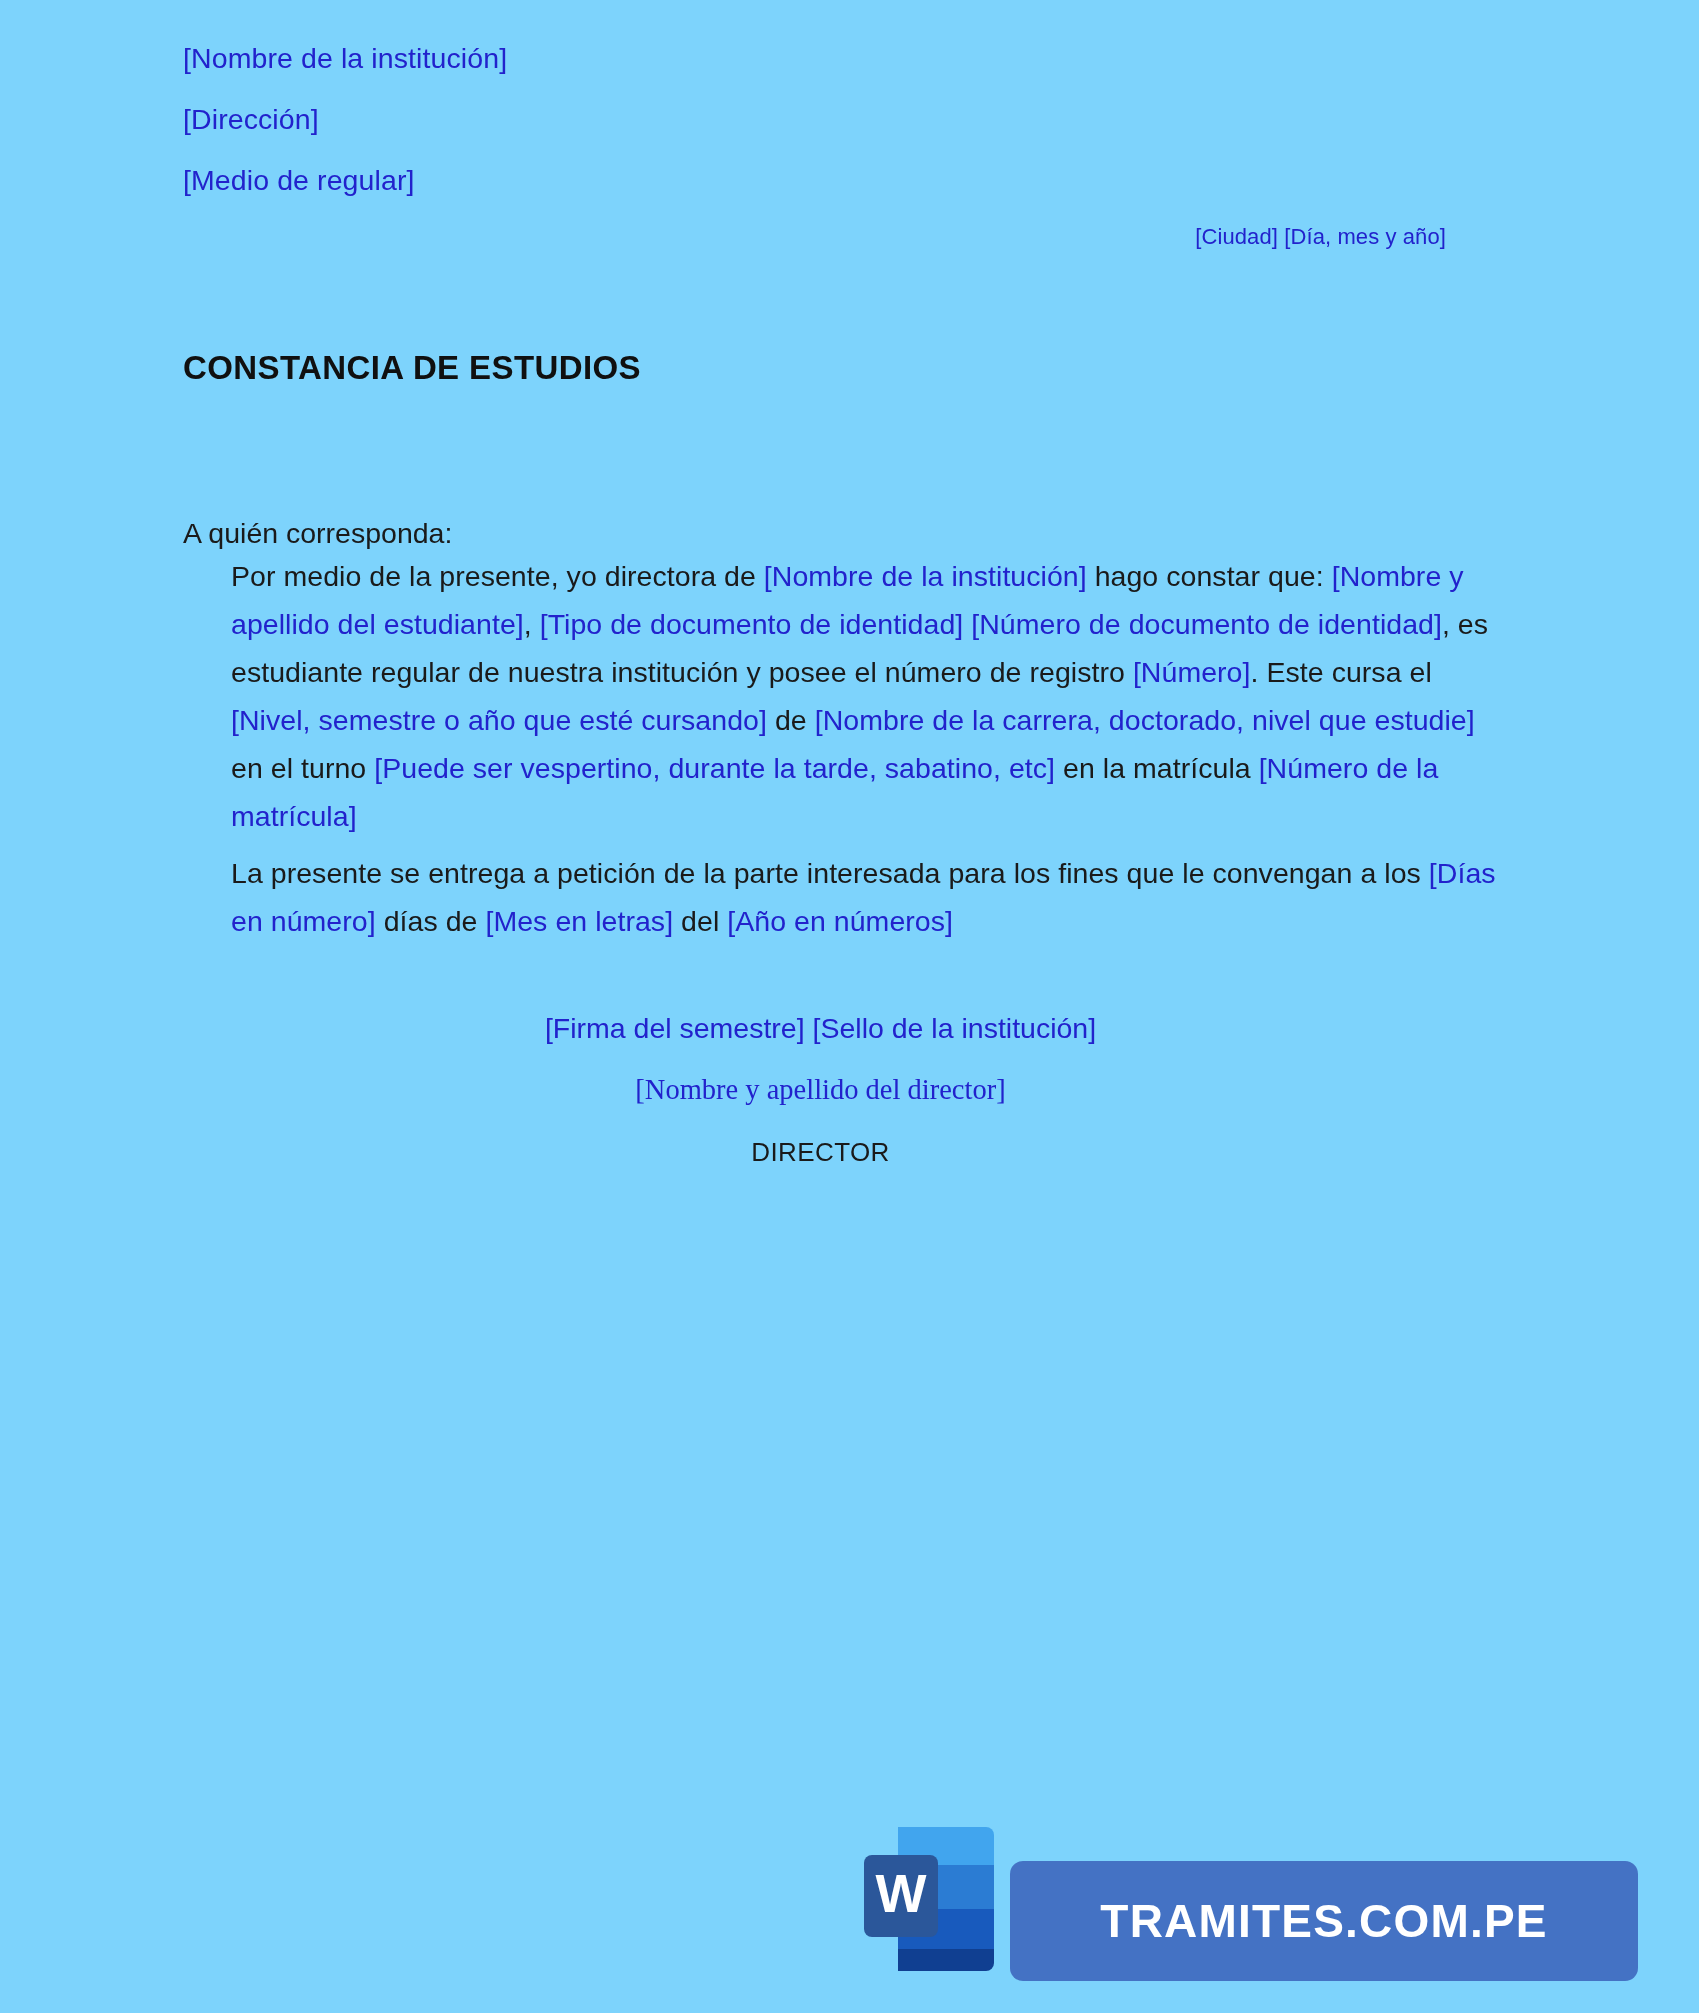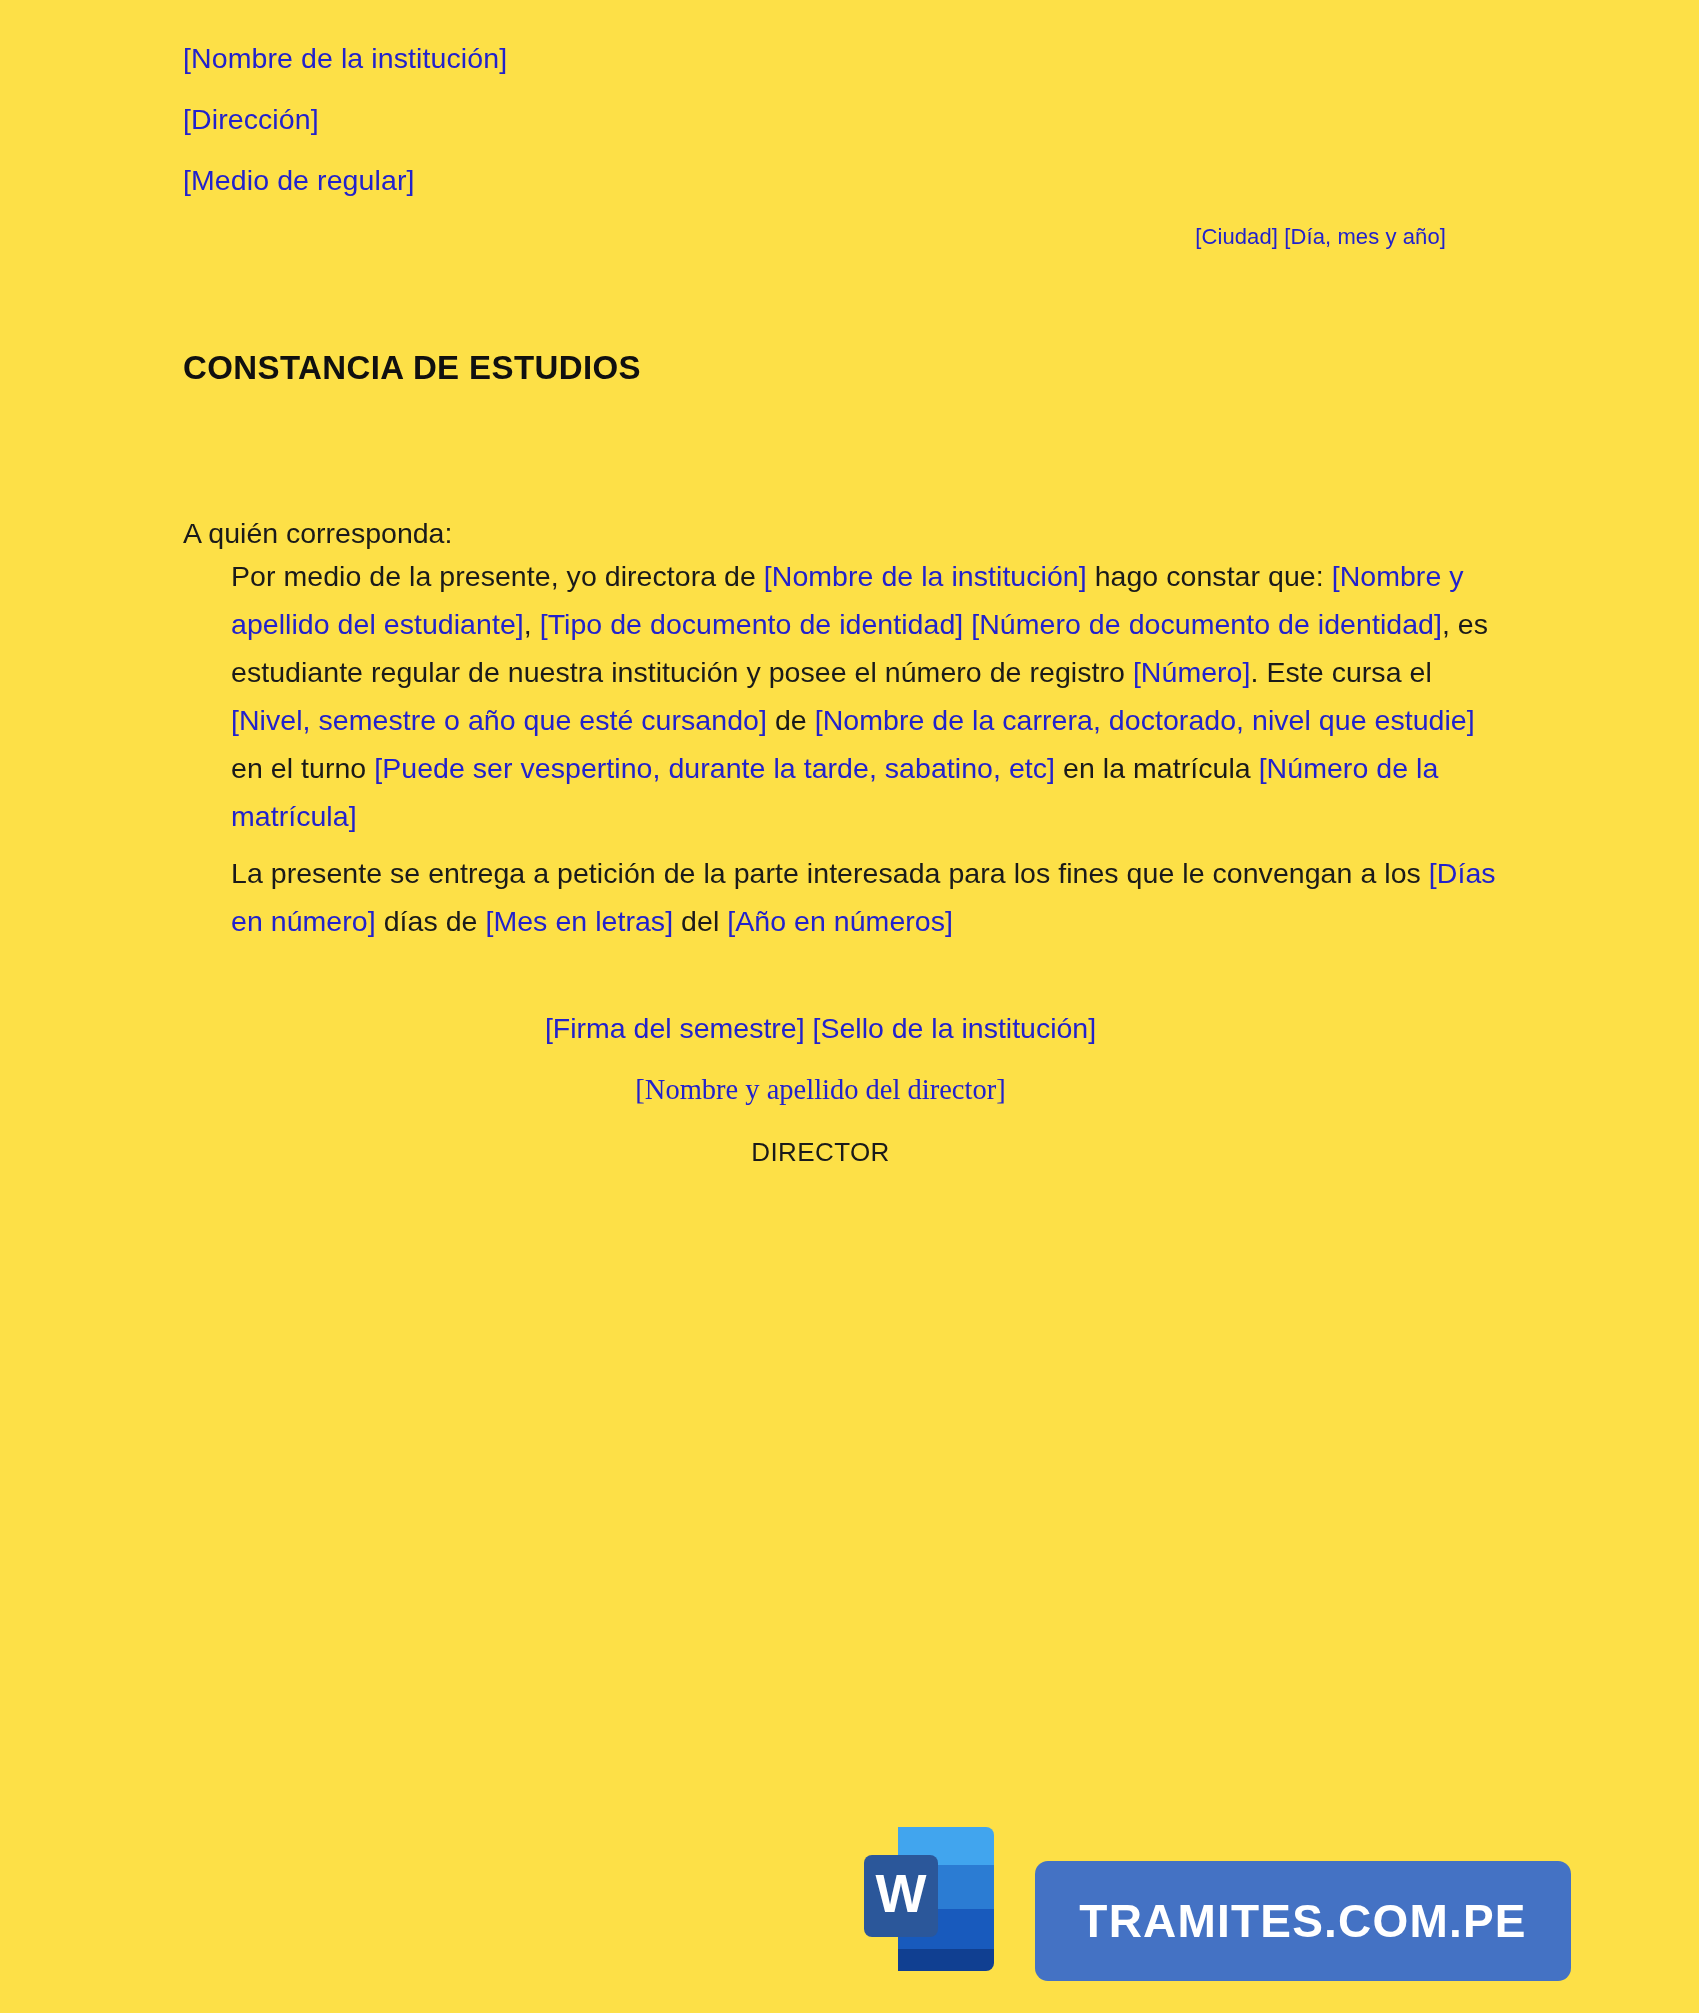--- a/index.html
+++ b/index.html
@@ -12,21 +12,21 @@
     height: 2013px;
     position: relative;
     overflow: hidden;
     font-family: "Liberation Sans", sans-serif;
     -webkit-font-smoothing: antialiased;
   }
 
   .page {
     position: absolute;
     inset: 0;
-    background: #fde047;
+    background: #7dd3fc;
     padding-left: 44px;
   }
 
   .content {
     position: absolute;
     left: 183px;
     top: 0;
     width: 1275px;
   }
 
@@ -134,23 +134,23 @@
   #word-icon {
     position: absolute;
     left: 0;
     top: 6px;
     width: 148px;
     height: 160px;
   }
 
   #site-badge {
     position: absolute;
-    left: 177px;
+    left: 152px;
     top: 48px;
-    width: 536px;
+    width: 628px;
     height: 120px;
     background: #4472c4;
     border-radius: 13px;
     display: flex;
     align-items: center;
     justify-content: center;
   }
   #site-badge-label {
     color: #ffffff;
     font-size: 46px;

